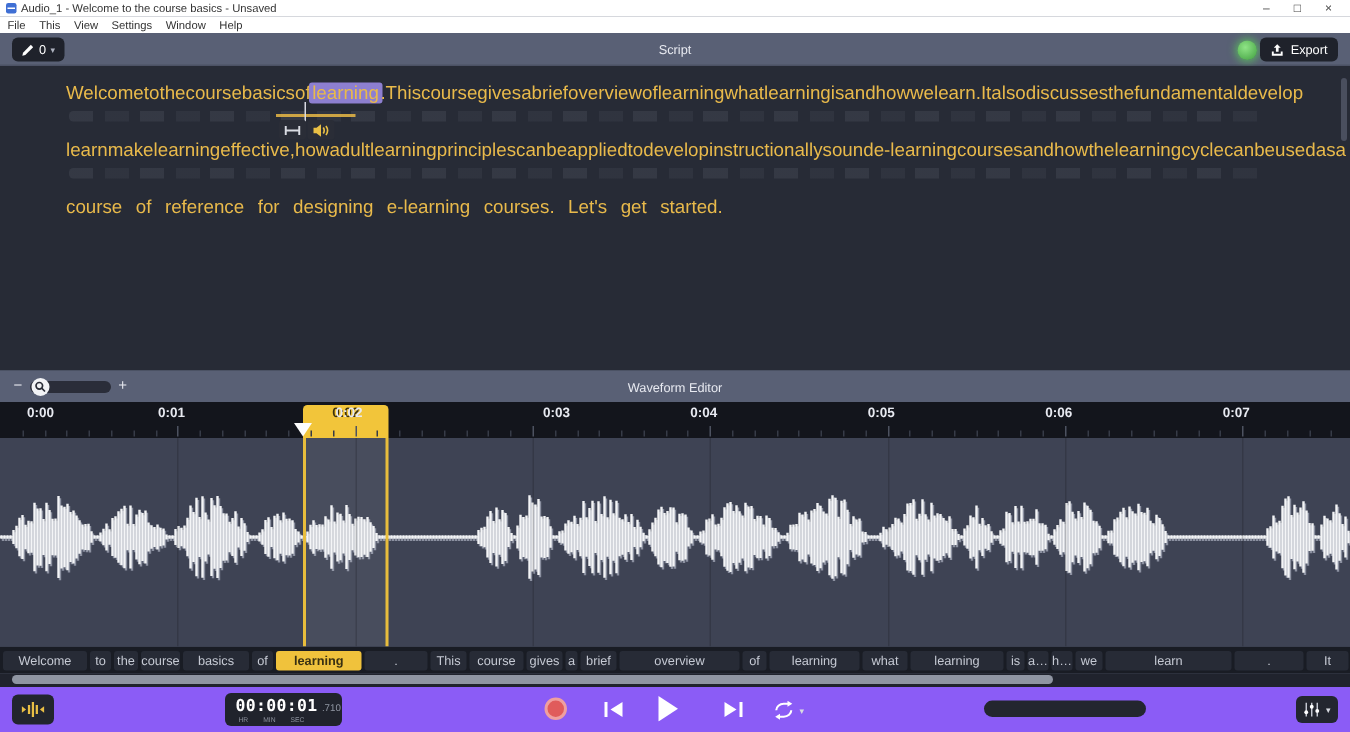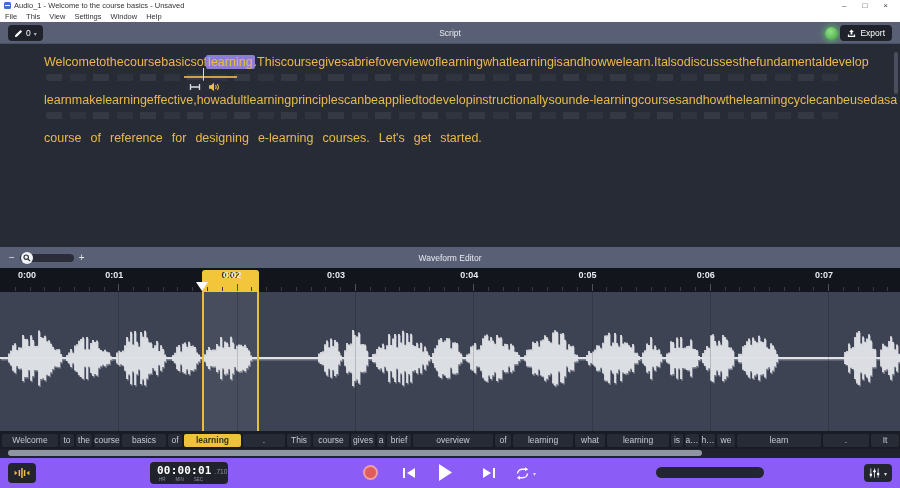--- a/index.html
+++ b/index.html
@@ -239,21 +239,21 @@
 </div>
 
 <div class="timeline" id="timeline">
   <div class="selection-head" id="selHead" style="left: 202px; width: 57px;">
     <span>0:02</span>
   </div>
   <div class="playhead" id="playhead" style="left: 196px;"></div>
 <span class="tl-label" style="left: 2px; margin-left: 16px;">0:00</span>
     <span class="tl-label" style="left: 105.3px;">0:01</span>
     <span class="tl-label" style="left: 223.6px;">0:02</span>
-    <span class="tl-label" style="left: 327px;">0:03</span>
+    <span class="tl-label" style="left: 362px;">0:03</span>
     <span class="tl-label" style="left: 460.2px;">0:04</span>
     <span class="tl-label" style="left: 578.5px;">0:05</span>
     <span class="tl-label" style="left: 696.8px;">0:06</span>
     <span class="tl-label" style="left: 815.1px;">0:07</span>
     <div class="tick minor" style="left: 14.8px;"></div>
     <div class="tick minor" style="left: 29.6px;"></div>
     <div class="tick minor" style="left: 44.4px;"></div>
     <div class="tick minor" style="left: 59.1px;"></div>
     <div class="tick minor" style="left: 73.9px;"></div>
     <div class="tick minor" style="left: 88.7px;"></div>

